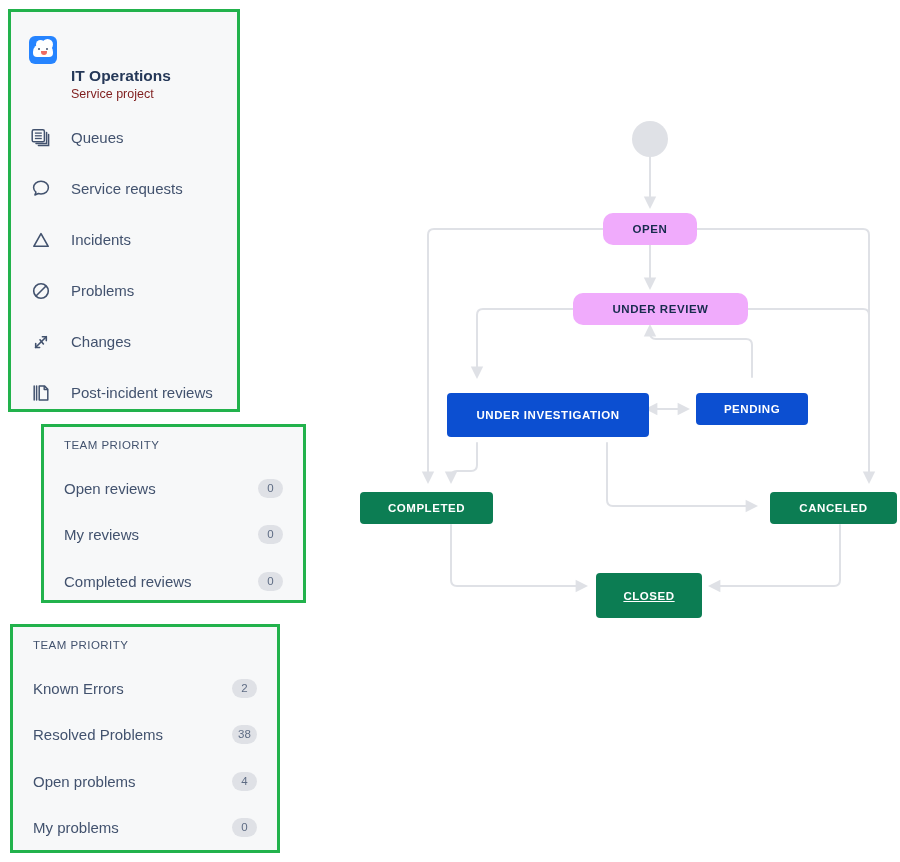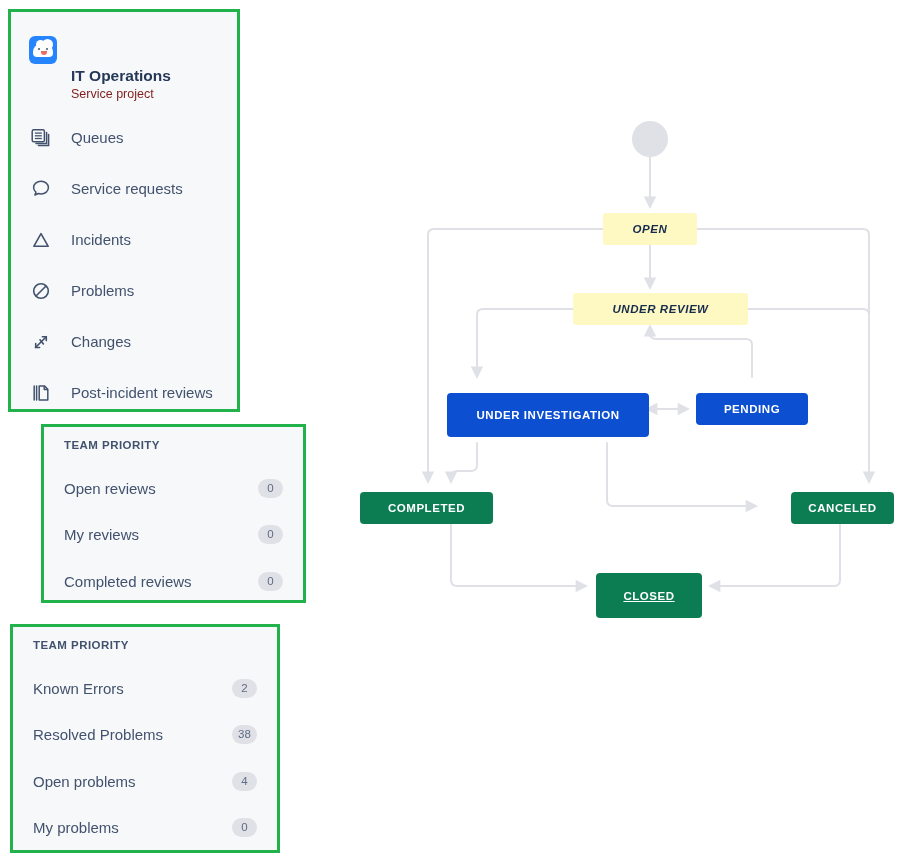--- a/index.html
+++ b/index.html
@@ -132,21 +132,21 @@
   }
 
   
   #reviews-panel { left: 41px; top: 424px; width: 265px; height: 179px; }
   #problems-panel { left: 10px; top: 624px; width: 270px; height: 229px; }
 
   .panel-title {
     position: absolute;
     left: 20px; top: 12px;
     font-size: 11.5px;
-    font-weight: 700;
+    font-weight: 400;
     letter-spacing: 0.45px;
     color: #42526e;
   }
   .panel-rows {
     position: absolute;
     left: 0; right: 0;
     top: 38px;
   }
   .prow {
     display: flex;
@@ -189,24 +189,23 @@
     box-sizing: border-box;
     display: flex;
     align-items: center;
     justify-content: center;
     font-size: 11.5px;
     font-weight: 700;
     letter-spacing: 0.55px;
     white-space: nowrap;
   }
   .node.grey {
-    background: #fef9c3;
+    background: #f0abfc;
     color: #172b4d;
-    border-radius: 3px;
-    font-style: italic;
+    border-radius: 10px;
   }
   .node.blue {
     background: #0c4fd1;
     color: #ffffff;
     border-radius: 4px;
   }
   .node.green {
     background: #0c7d53;
     color: #ffffff;
     border-radius: 4px;
@@ -395,19 +394,19 @@
     <div class="node grey" style="left:273px; top:113px; width:94px; height:32px;">OPEN</div>
 
     <div class="node grey" style="left:243px; top:193px; width:175px; height:32px;">UNDER REVIEW</div>
 
     <div class="node blue" style="left:117px; top:293px; width:202px; height:44px;">UNDER INVESTIGATION</div>
 
     <div class="node blue" style="left:366px; top:293px; width:112px; height:32px;">PENDING</div>
 
     <div class="node green" style="left:30px; top:392px; width:133px; height:32px;">COMPLETED</div>
 
-    <div class="node green" style="left:461px; top:392px; width:103px; height:32px;">CANCELED</div>
+    <div class="node green" style="left:440px; top:392px; width:127px; height:32px;">CANCELED</div>
 
     <div class="node green" style="left:266px; top:473px; width:106px; height:45px;text-decoration:underline;">CLOSED</div>
 
   </div>
 
 </div>
 
 </body></html>

